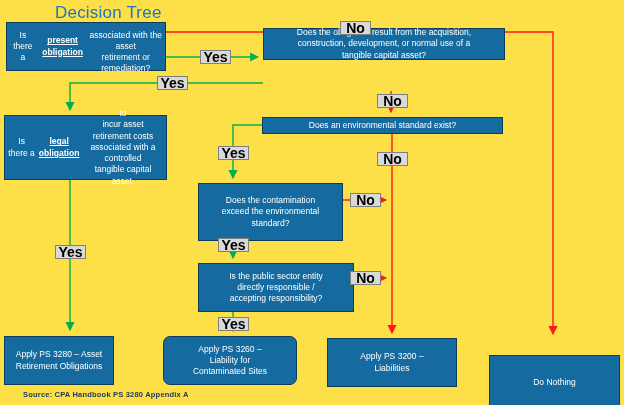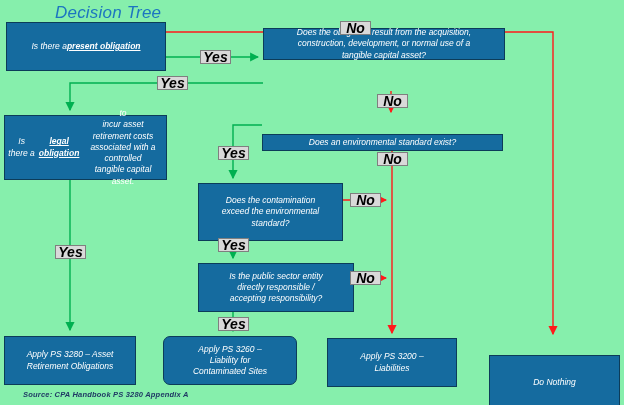--- a/index.html
+++ b/index.html
@@ -1,19 +1,18 @@
 <!DOCTYPE html>
 <html style="--title: #1C75C0; --box-fill: #156B9F; --box-border: #0C3C59; --yes-line: #00B050; --no-line: #FF1A1A; --tag-fill: #D9D9D9; --tag-border: #7F7F7F; --source-text: #1F3864;"><head>
 <meta charset="utf-8">
 <style>
   html,body{margin:0;padding:0;background:#fff;}
   .canvas{
-    position:relative;width:624px;height:405px;background:#86efac;overflow:hidden;
+    position:relative;width:624px;height:405px;background:#fde047;overflow:hidden;
     font-family:"Liberation Sans","DejaVu Sans",sans-serif;
-    font-style:italic;
   }
   .title{
     position:absolute;left:55px;top:3px;
     font-size:17px;font-weight:500;color:var(--title,#1C75C0);letter-spacing:.2px;
   }
   svg.edges{position:absolute;left:0;top:0;z-index:1;}
   .edge-yes{stroke:var(--yes-line,#00B050);stroke-width:1.4;fill:none;}
   .edge-no{stroke:var(--no-line,#FF1A1A);stroke-width:1.4;fill:none;}
   .mfill-g{fill:var(--yes-line,#00B050);}
   .mfill-r{fill:var(--no-line,#FF1A1A);}
@@ -60,42 +59,44 @@
     <path class="edge-no" d="M343 278 L386 278" marker-end="url(#mR)"></path>
 
     <path class="edge-yes" d="M166 57 L258 57" marker-end="url(#mG)"></path>
     <path class="edge-yes" d="M263 83 L70 83 L70 110" marker-end="url(#mG)"></path>
     <path class="edge-yes" d="M262 125 L233 125 L233 178" marker-end="url(#mG)"></path>
     <path class="edge-yes" d="M233 232 L233 258" marker-end="url(#mG)"></path>
     <path class="edge-yes" d="M233 312 L233 331" marker-end="url(#mG)"></path>
     <path class="edge-yes" d="M70 180 L70 330" marker-end="url(#mG)"></path>
   </svg>
 
-  <div class="node" style="left:6px;top:22px;width:160px;height:49px;"><span>Is there a </span><span class="em">present obligation</span></div>
+  <div class="node" style="left:6px;top:22px;width:160px;height:49px;"><span>Is there a </span><span class="em">present obligation</span><span>
+associated with the asset
+retirement or remediation?</span></div>
 
   <div class="node" style="left:263px;top:28px;width:242px;height:32px;"><span>Does the obligation result from the acquisition,
 construction, development, or normal use of a
 tangible capital asset?</span></div>
 
-  <div class="node" style="left:262px;top:134px;width:241px;height:17px;"><span>Does an environmental standard exist?</span></div>
+  <div class="node" style="left:262px;top:117px;width:241px;height:17px;"><span>Does an environmental standard exist?</span></div>
 
   <div class="node" style="left:4px;top:115px;width:163px;height:65px;"><span>Is there a </span><span class="em">legal obligation</span><span> to
 incur asset retirement costs
 associated with a controlled
 tangible capital asset.</span></div>
 
   <div class="node" style="left:198px;top:183px;width:145px;height:58px;"><span>Does the contamination
 exceed the environmental
 standard?</span></div>
 
   <div class="node" style="left:198px;top:263px;width:156px;height:49px;"><span>Is the public sector entity
 directly responsible /
 accepting responsibility?</span></div>
 
-  <div class="node" style="left:4px;top:336px;width:132px;height:49px;"><span>Apply PS 3280 – Asset
+  <div class="node" style="left:4px;top:336px;width:110px;height:49px;"><span>Apply PS 3280 – Asset
 Retirement Obligations</span></div>
 
   <div class="node" style="left:163px;top:336px;width:134px;height:49px;border-radius:7px;"><span>Apply PS 3260 –
 Liability for
 Contaminated Sites</span></div>
 
   <div class="node" style="left:327px;top:338px;width:130px;height:49px;"><span>Apply PS 3200 –
 Liabilities</span></div>
 
   <div class="node" style="left:489px;top:355px;width:131px;height:56px;"><span>Do Nothing</span></div>

